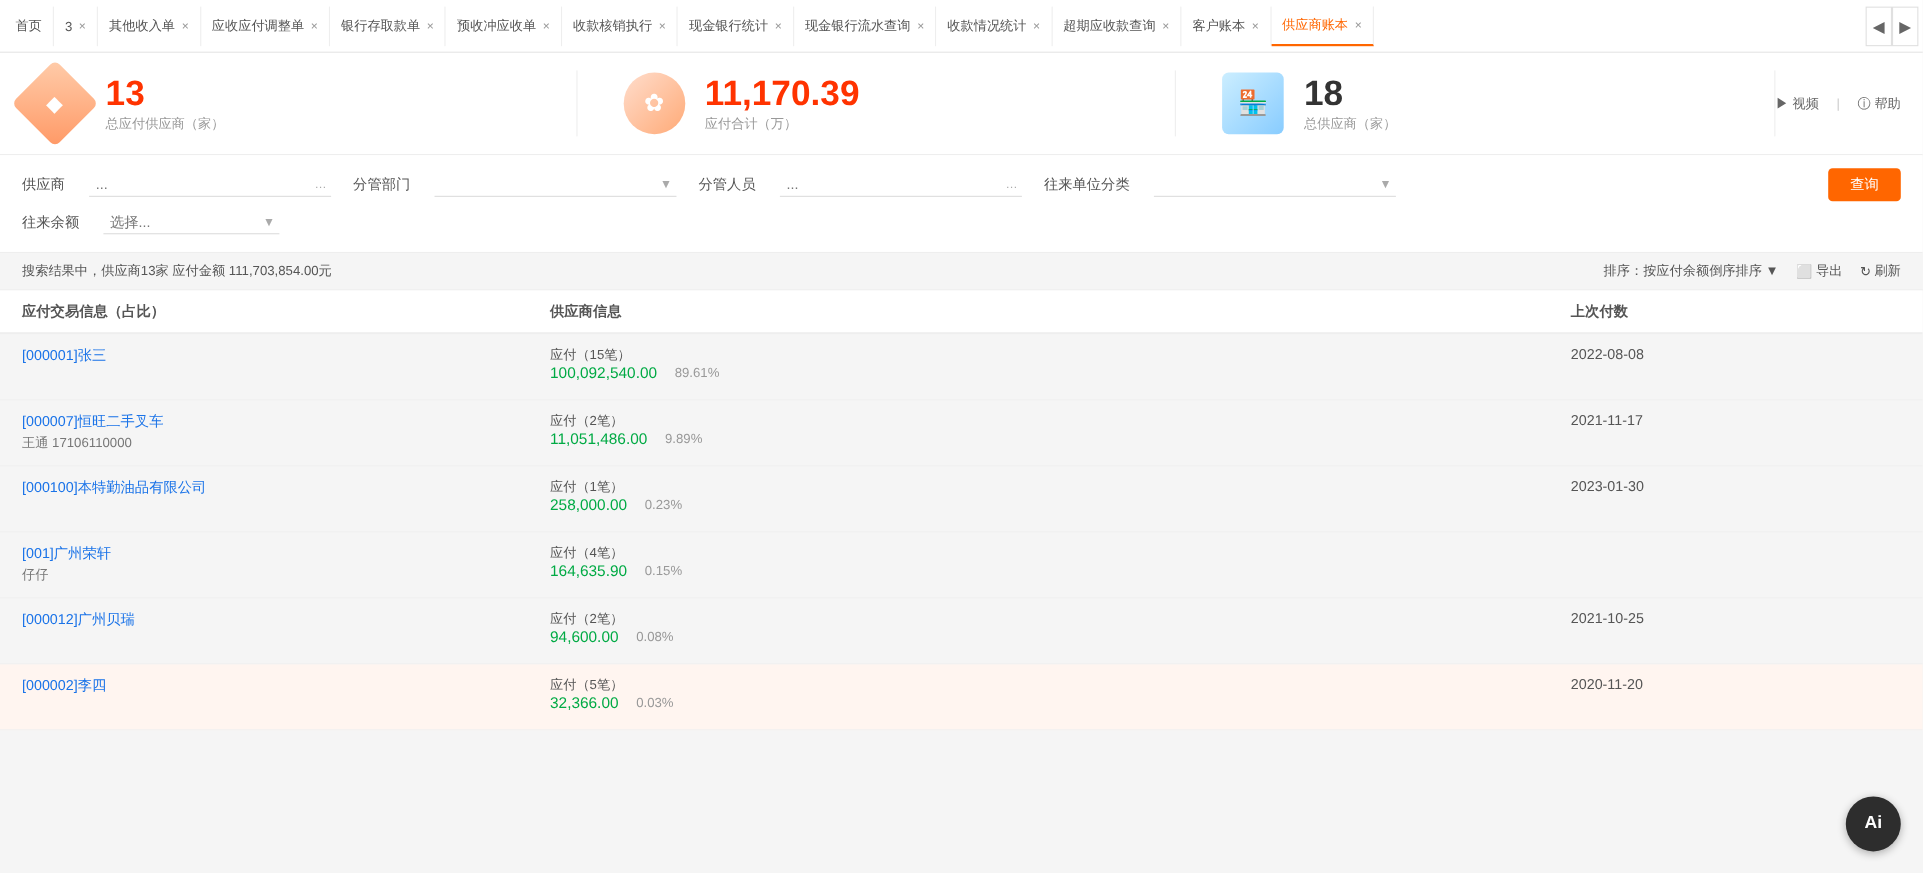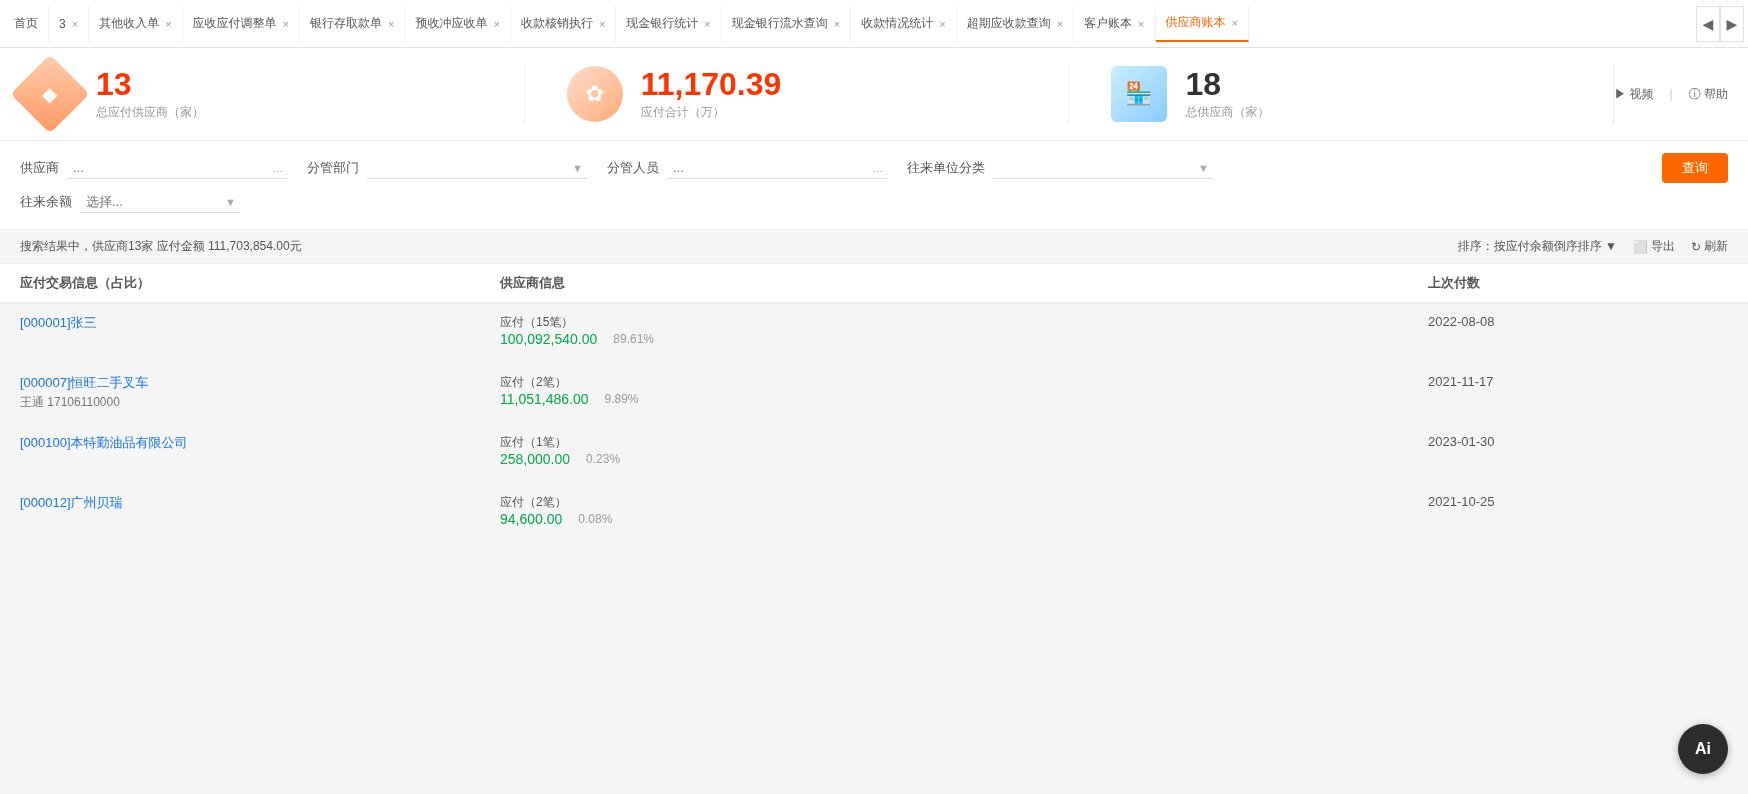--- a/index.html
+++ b/index.html
@@ -20,21 +20,21 @@
     .summary-icon { width: 60px; height: 60px; display: flex; align-items: center; justify-content: center; }
     .summary-content {}
     .summary-number { font-size: 32px; font-weight: bold; color: #ff3300; line-height: 1.1; }
     .summary-label { font-size: 12px; color: #999; margin-top: 2px; }
     .summary-actions { margin-left: auto; display: flex; gap: 16px; align-items: center; font-size: 12px; color: #666; }
     .summary-actions span { cursor: pointer; }
 
     
     .filter-area { background: #fff; padding: 12px 20px 8px; border-bottom: 1px solid #eee; }
     .filter-row { display: flex; align-items: center; gap: 20px; margin-bottom: 8px; flex-wrap: wrap; }
-    .filter-item { display: flex; align-items: center; gap: 8px; }
+    .filter-item { display: flex; align-items: center; gap: 22px; }
     .filter-label { font-size: 13px; color: #555; white-space: nowrap; }
     .filter-input-dots { border: none; border-bottom: 1px solid #ddd; padding: 3px 20px 3px 6px; font-size: 13px; color: #aaa; width: 180px; outline: none; background: transparent; position: relative; }
     .filter-select { border: none; border-bottom: 1px solid #ddd; padding: 3px 24px 3px 6px; font-size: 13px; color: #333; width: 220px; outline: none; appearance: none; background: transparent; cursor: pointer; }
     .filter-select-wrap { position: relative; display: inline-block; }
     .filter-select-wrap .chevron { position: absolute; right: 4px; top: 50%; transform: translateY(-50%); color: #aaa; font-size: 11px; pointer-events: none; }
     .filter-dots { position: absolute; right: 4px; top: 50%; transform: translateY(-50%); color: #aaa; font-size: 11px; pointer-events: none; }
     .filter-input-wrap { position: relative; display: inline-block; }
     .btn-query { background: #ff6600; color: #fff; border: none; padding: 6px 20px; border-radius: 4px; cursor: pointer; font-size: 13px; margin-left: auto; }
     .collapse-bar { text-align: center; padding: 4px 0; }
     .collapse-btn { background: none; border: 1px solid #e0e0e0; padding: 3px 16px; border-radius: 12px; font-size: 12px; color: #666; cursor: pointer; background: #fff; }
@@ -267,33 +267,60 @@
     <div>
       <div class="tx-label">应付（1笔）</div>
       <div class="tx-row">
         <span class="tx-amount">258,000.00</span>
         <span class="tx-percent">0.23%</span>
       </div>
     </div>
     <div class="last-pay">2023-01-30</div>
   </div>
 
+  <div class="table-row">
+    <div>
+      <a class="supplier-link">[001]广州荣轩</a>
+      <div class="supplier-sub">仔仔</div>
+    </div>
+    <div>
+      <div class="tx-label">应付（4笔）</div>
+      <div class="tx-row">
+        <span class="tx-amount">164,635.90</span>
+        <span class="tx-percent">0.15%</span>
+      </div>
+    </div>
+    <div class="last-pay"></div>
+  </div>
 
   <div class="table-row">
     <div>
       <a class="supplier-link">[000012]广州贝瑞</a>
     </div>
     <div>
       <div class="tx-label">应付（2笔）</div>
       <div class="tx-row">
         <span class="tx-amount">94,600.00</span>
         <span class="tx-percent">0.08%</span>
       </div>
     </div>
     <div class="last-pay">2021-10-25</div>
   </div>
 
+  <div class="table-row highlighted">
+    <div>
+      <a class="supplier-link">[000002]李四</a>
+    </div>
+    <div>
+      <div class="tx-label">应付（5笔）</div>
+      <div class="tx-row">
+        <span class="tx-amount">32,366.00</span>
+        <span class="tx-percent">0.03%</span>
+      </div>
+    </div>
+    <div class="last-pay">2020-11-20</div>
+  </div>
 
 </div>
 
 <div style="position:fixed;bottom:20px;right:20px;background:#2d2d2d;color:#fff;border-radius:50%;width:50px;height:50px;display:flex;align-items:center;justify-content:center;font-size:16px;font-weight:bold;cursor:pointer;box-shadow:0 2px 8px rgba(0,0,0,0.3);">
   <span>Ai</span>
 </div>
 
 </body></html>

